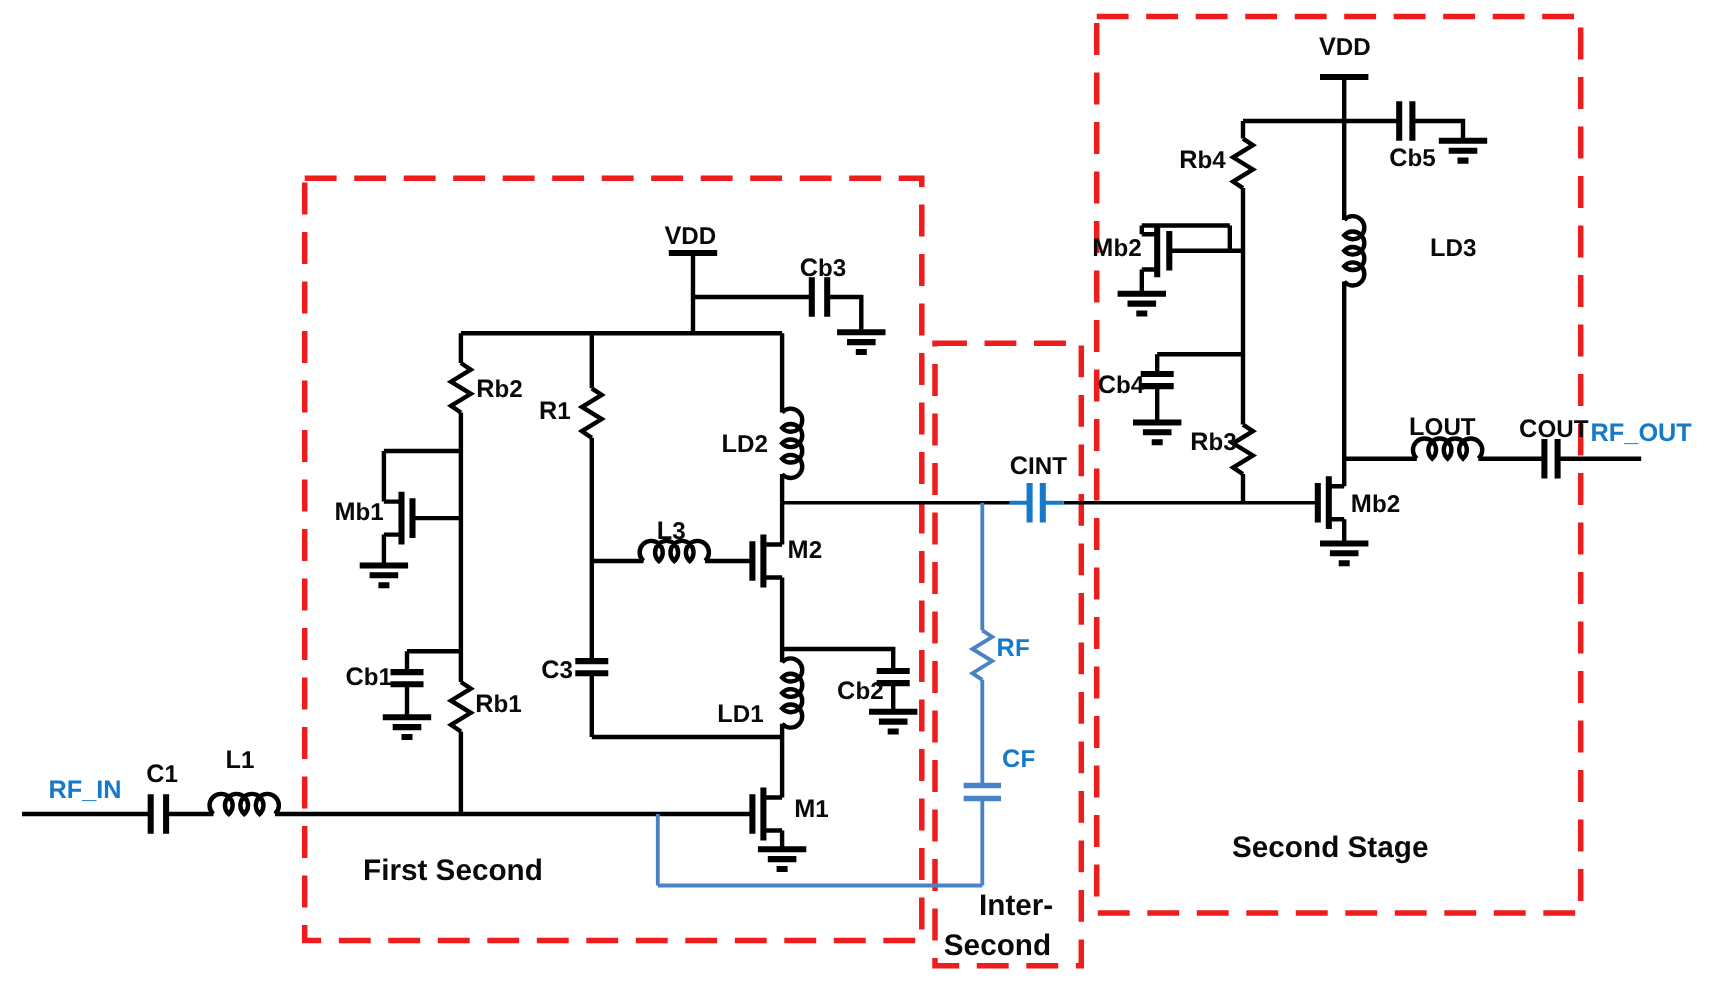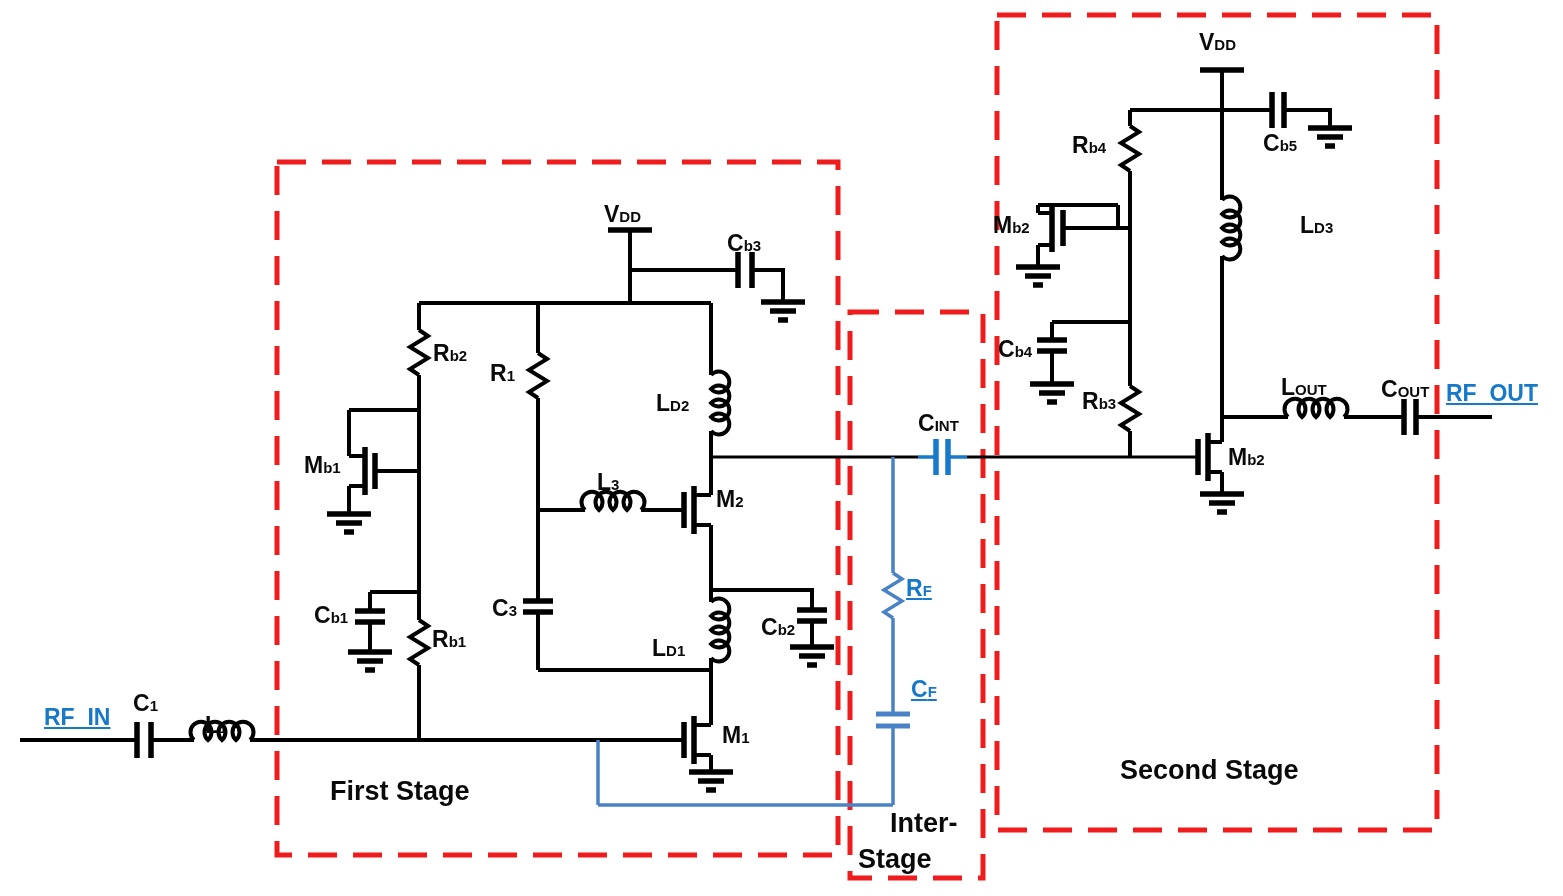--- a/index.html
+++ b/index.html
@@ -11,22 +11,22 @@
   svg * { fill:none; stroke-linecap:butt; stroke-linejoin:miter; }
   .k3 { stroke:var(--wire-black); stroke-width:3.2; }
   .k4 { stroke:var(--wire-black); stroke-width:4; }
   .k5 { stroke:var(--wire-black); stroke-width:5.5; }
   .fb { stroke:var(--feedback-blue); stroke-width:3.5; }
   .fb5{ stroke:var(--feedback-blue); stroke-width:5; }
   .ac { stroke:var(--accent-blue); stroke-width:3.5; }
   .ac5{ stroke:var(--accent-blue); stroke-width:5.5; }
   .rd { stroke:var(--stage-box-red); stroke-width:5; stroke-dasharray:29 16; }
   .lbl { position:absolute; font-weight:bold; font-size:23px; color:#0a0a0a; white-space:nowrap; line-height:1; }
-  .lbl .s { font-size:15px; }
-  .blue  { color:var(--accent-blue);text-decoration:underline; }
+  .lbl .s { font-size:22px; }
+  .blue  { color:var(--accent-blue); }
   .stage { font-size:27px; }
 </style>
 </head>
 <body>
 
 <div id="canvas">
 
   <svg width="1563" height="896" viewBox="0 0 1563 896">
 
     <rect class="rd" x="277" y="162" width="561" height="693"></rect>
@@ -168,21 +168,21 @@
     <g>
       <path class="k4" d="M1288 417 a10.5 10.5 0 1 1 14 0 a10.5 10.5 0 1 1 14 0 a10.5 10.5 0 1 1 14 0 a10.5 10.5 0 1 1 14 0"></path>
     </g>
     <g>
       <path class="k5" d="M1404 399 V435 M1416 399 V435"></path>
     </g>
   </svg>
 
   <div class="lbl blue" style="left:44px;top:706px">RF_IN</div>
   <div class="lbl" style="left:133px;top:692px"><span>C</span><span class="s">1</span></div>
-  <div class="lbl" style="left:205px;top:714px"><span>L</span><span class="s">1</span></div>
+  <div class="lbl" style="left:205px;top:679px"><span>L</span><span class="s">1</span></div>
   <div class="lbl" style="left:433px;top:342px"><span>R</span><span class="s">b2</span></div>
   <div class="lbl" style="left:490px;top:362px"><span>R</span><span class="s">1</span></div>
   <div class="lbl" style="left:304px;top:454px"><span>M</span><span class="s">b1</span></div>
   <div class="lbl" style="left:314px;top:604px"><span>C</span><span class="s">b1</span></div>
   <div class="lbl" style="left:432px;top:628px"><span>R</span><span class="s">b1</span></div>
   <div class="lbl" style="left:604px;top:203px"><span>V</span><span class="s">DD</span></div>
   <div class="lbl" style="left:727px;top:232px"><span>C</span><span class="s">b3</span></div>
   <div class="lbl" style="left:656px;top:392px"><span>L</span><span class="s">D2</span></div>
   <div class="lbl" style="left:597px;top:471px"><span>L</span><span class="s">3</span></div>
   <div class="lbl" style="left:492px;top:597px"><span>C</span><span class="s">3</span></div>
@@ -198,18 +198,18 @@
   <div class="lbl" style="left:993px;top:214px"><span>M</span><span class="s">b2</span></div>
   <div class="lbl" style="left:998px;top:338px"><span>C</span><span class="s">b4</span></div>
   <div class="lbl" style="left:1082px;top:390px"><span>R</span><span class="s">b3</span></div>
   <div class="lbl" style="left:1263px;top:132px"><span>C</span><span class="s">b5</span></div>
   <div class="lbl" style="left:1300px;top:214px"><span>L</span><span class="s">D3</span></div>
   <div class="lbl" style="left:1228px;top:446px"><span>M</span><span class="s">b2</span></div>
   <div class="lbl" style="left:1281px;top:376px"><span>L</span><span class="s">OUT</span></div>
   <div class="lbl" style="left:1381px;top:378px"><span>C</span><span class="s">OUT</span></div>
   <div class="lbl blue" style="left:1446px;top:382px">RF_OUT</div>
 
-  <div class="lbl stage" style="left:330px;top:778px">First Stage</div>
+  <div class="lbl stage" style="left:330px;top:778px">First Second</div>
   <div class="lbl stage" style="left:890px;top:810px">Inter-</div>
-  <div class="lbl stage" style="left:858px;top:846px">Stage</div>
+  <div class="lbl stage" style="left:858px;top:846px">Second</div>
   <div class="lbl stage" style="left:1120px;top:757px">Second Stage</div>
 
 </div>
 
 </body></html>

